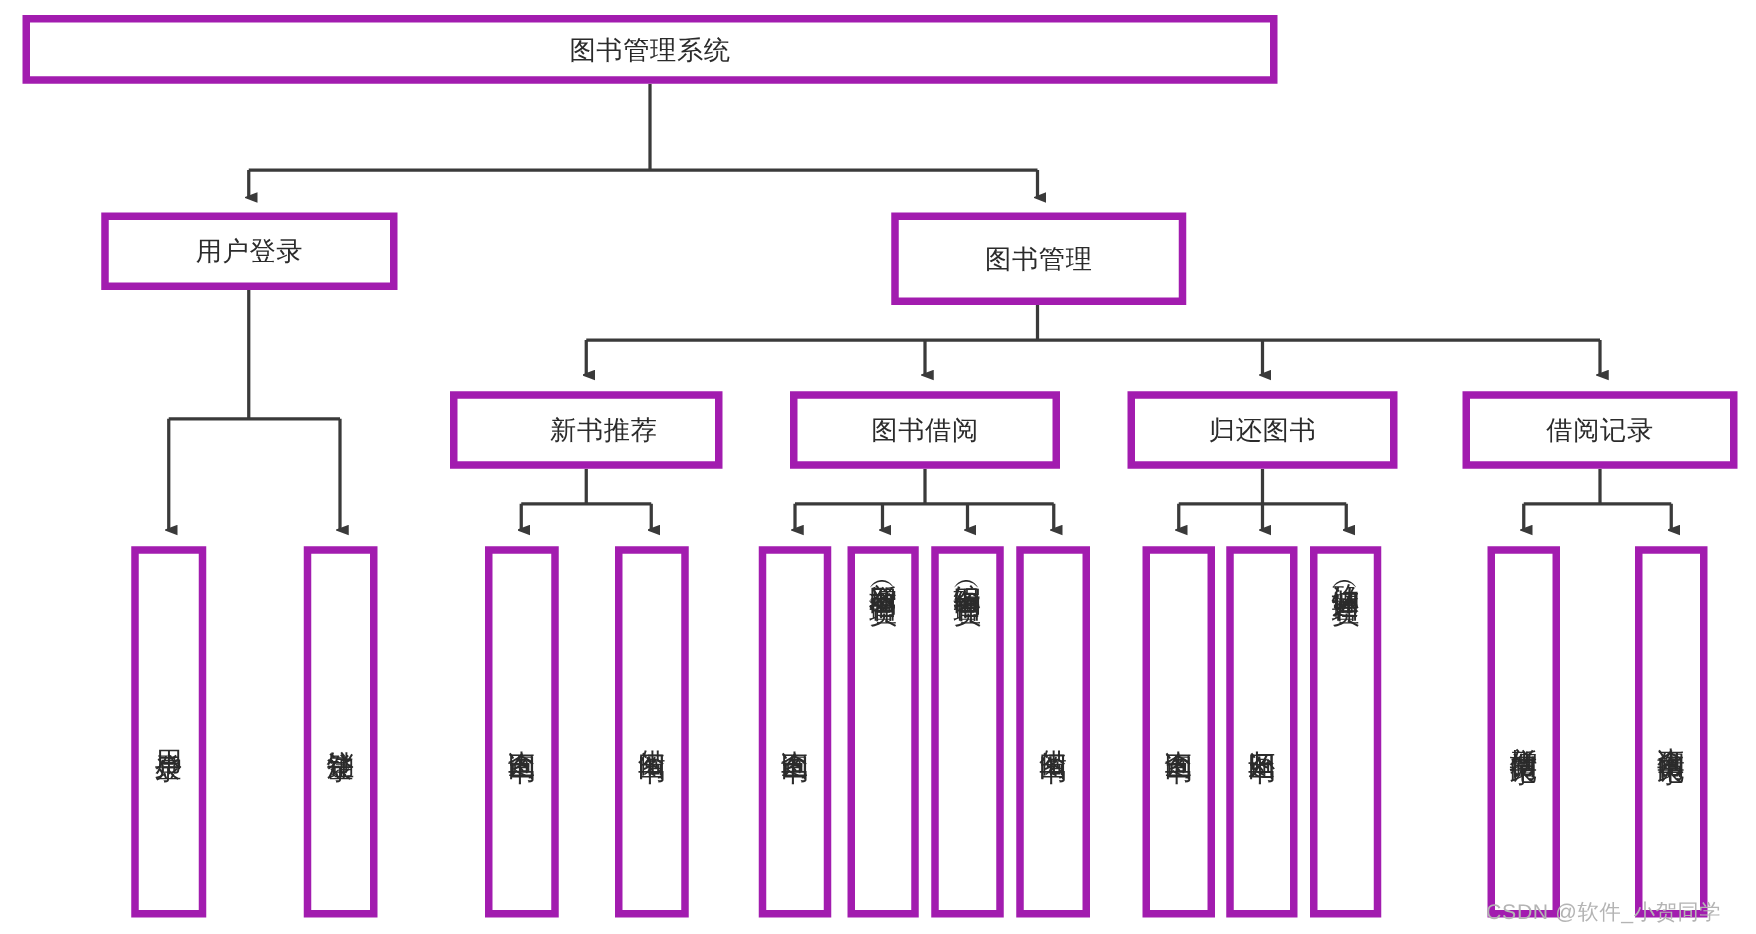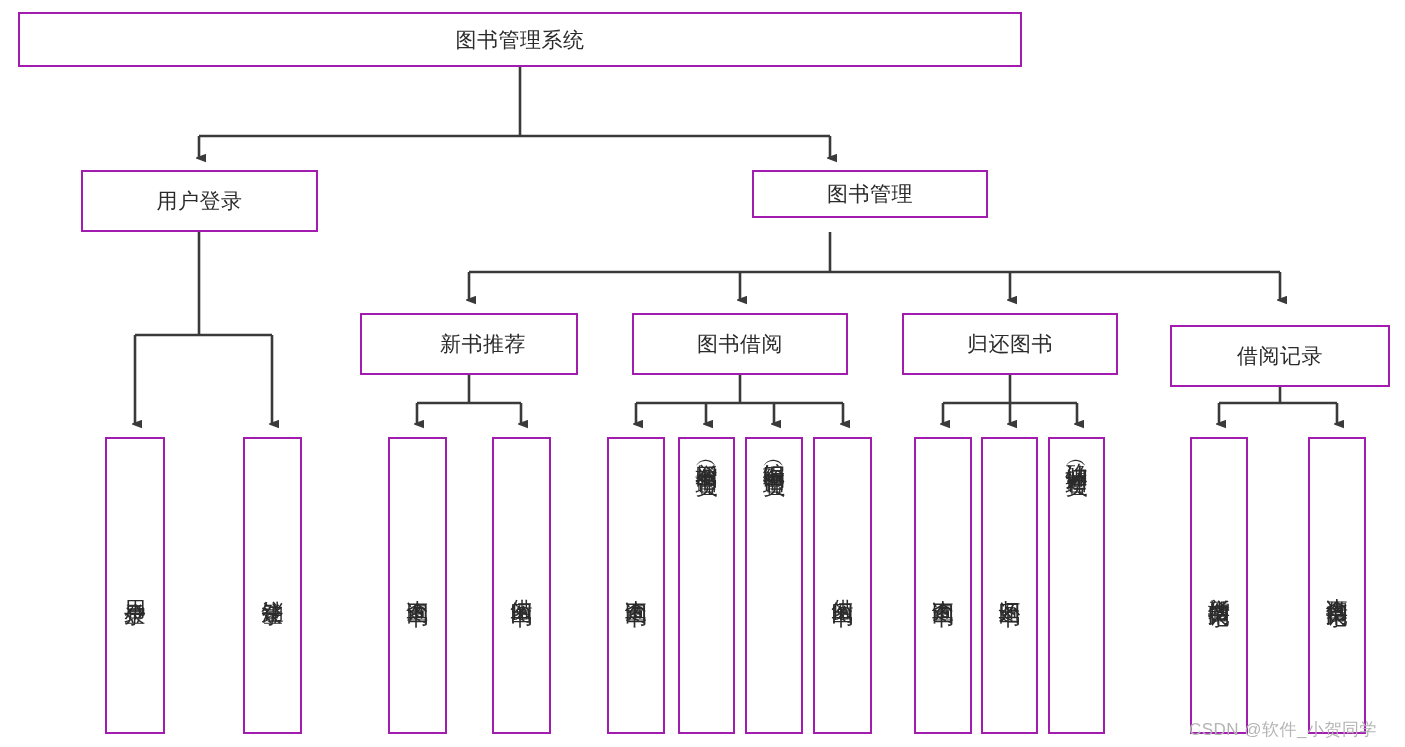--- a/index.html
+++ b/index.html
@@ -21,21 +21,21 @@
     position: absolute;
     left: 0;
     top: 0;
     width: 1405px;
     height: 747px;
     pointer-events: none;
   }
   .node {
     position: absolute;
     box-sizing: border-box;
-    border: 2px solid #a21caf;
+    border: 6px solid #a21caf;
     background: #ffffff;
     display: flex;
     align-items: center;
     justify-content: center;
     color: #2b2b2b;
   }
   .node.horiz {
     font-size: 21px;
     letter-spacing: 0.5px;
   }
@@ -121,34 +121,34 @@
     </g>
   </svg>
 
   <div class="node horiz" style="left:18px; top:12px; width:1004px; height:55px;">
     <span>图书管理系统</span>
   </div>
 
   <div class="node horiz" style="left:81px; top:170px; width:237px; height:62px;">
     <span>用户登录</span>
   </div>
-  <div class="node horiz" style="left:752px; top:170px; width:236px; height:48px;">
+  <div class="node horiz" style="left:713px; top:170px; width:236px; height:74px;">
     <span>图书管理</span>
   </div>
 
   <div class="node horiz" style="left:360px; top:313px; width:218px; height:62px;padding-left:28px;">
     <span>新书推荐</span>
   </div>
   <div class="node horiz" style="left:632px; top:313px; width:216px; height:62px;">
     <span>图书借阅</span>
   </div>
   <div class="node horiz" style="left:902px; top:313px; width:216px; height:62px;">
     <span>归还图书</span>
   </div>
-  <div class="node horiz" style="left:1170px; top:313px; width:220px; height:62px;margin-top:12px;">
+  <div class="node horiz" style="left:1170px; top:313px; width:220px; height:62px;">
     <span>借阅记录</span>
   </div>
 
   <div class="node vert mid" style="left:105px; top:437px; width:60px; height:297px;">
     <span class="vlabel">用户登录</span>
   </div>
   <div class="node vert mid" style="left:243px; top:437px; width:59px; height:297px;">
     <span class="vlabel">注销登录</span>
   </div>
 

